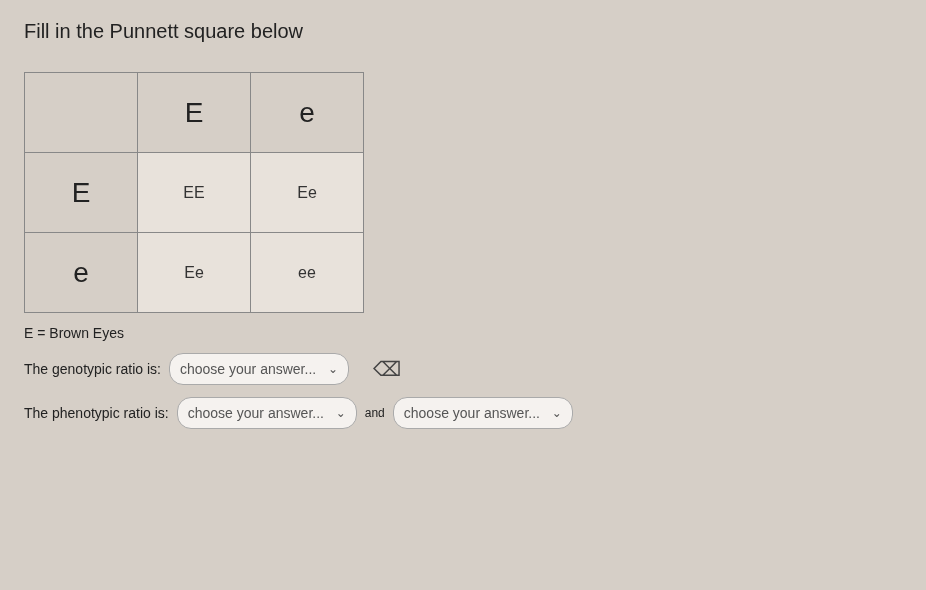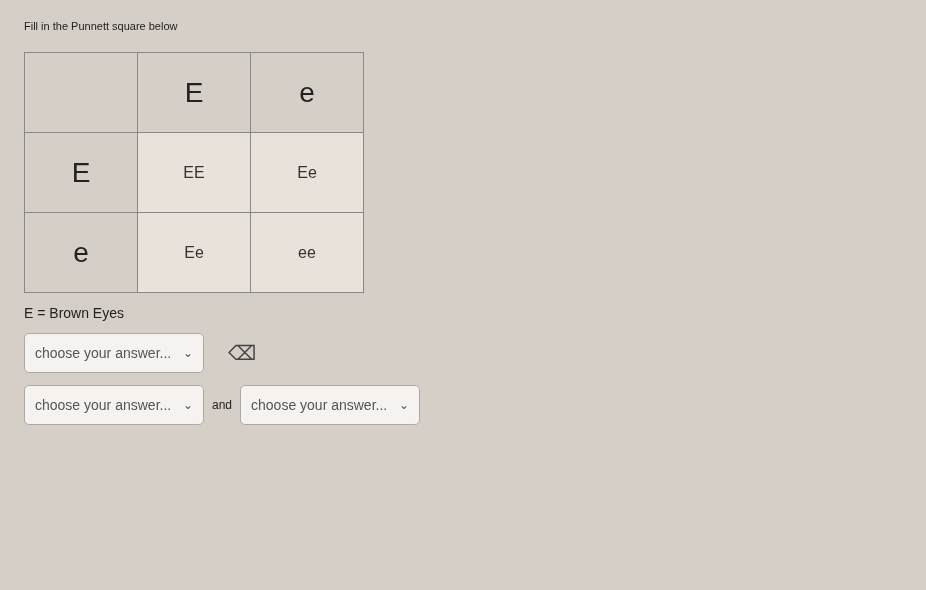--- a/index.html
+++ b/index.html
@@ -17,23 +17,23 @@
     }
 
     .main-container {
       display: flex;
       flex-direction: column;
       gap: 12px;
       max-width: 680px;
     }
 
     .instruction {
-      font-size: 11px;
+      font-size: 20px;
       color: #222;
-      margin-bottom: 8px;
+      margin-bottom: 17px;
     }
 
     
     .punnett-table {
       border-collapse: collapse;
       width: 340px;
     }
 
     .punnett-table td {
       border: 1.5px solid #888;
@@ -88,28 +88,28 @@
 
     .ratio-label {
       white-space: nowrap;
     }
 
     .dropdown {
       display: flex;
       align-items: center;
       border: 1.5px solid #aaa;
       background: #f5f2ef;
-      border-radius: 5px;
+      border-radius: 14px;
       padding: 5px 10px;
       min-width: 180px;
       cursor: pointer;
       justify-content: space-between;
       font-size: 14px;
       color: #555;
-      height: 40px;
+      height: 32px;
     }
 
     .dropdown .chevron {
       font-size: 12px;
       color: #555;
       margin-left: 8px;
     }
 
     .hand-icon {
       font-size: 20px;
@@ -151,28 +151,30 @@
         <td class="data-cell">ee</td>
       </tr>
     </tbody>
   </table>
 
   <div class="legend">
     <span>E = Brown Eyes</span>
   </div>
 
   <div class="ratio-row">
+    <span class="ratio-label">The genotypic ratio is:</span>
     <div class="dropdown">
       <span>choose your answer...</span>
       <span class="chevron">⌄</span>
     </div>
     <span class="hand-icon">⌫</span>
   </div>
 
   <div class="ratio-row">
+    <span class="ratio-label">The phenotypic ratio is:</span>
     <div class="dropdown">
       <span>choose your answer...</span>
       <span class="chevron">⌄</span>
     </div>
     <span class="and-text">and</span>
     <div class="dropdown">
       <span>choose your answer...</span>
       <span class="chevron">⌄</span>
     </div>
   </div>

